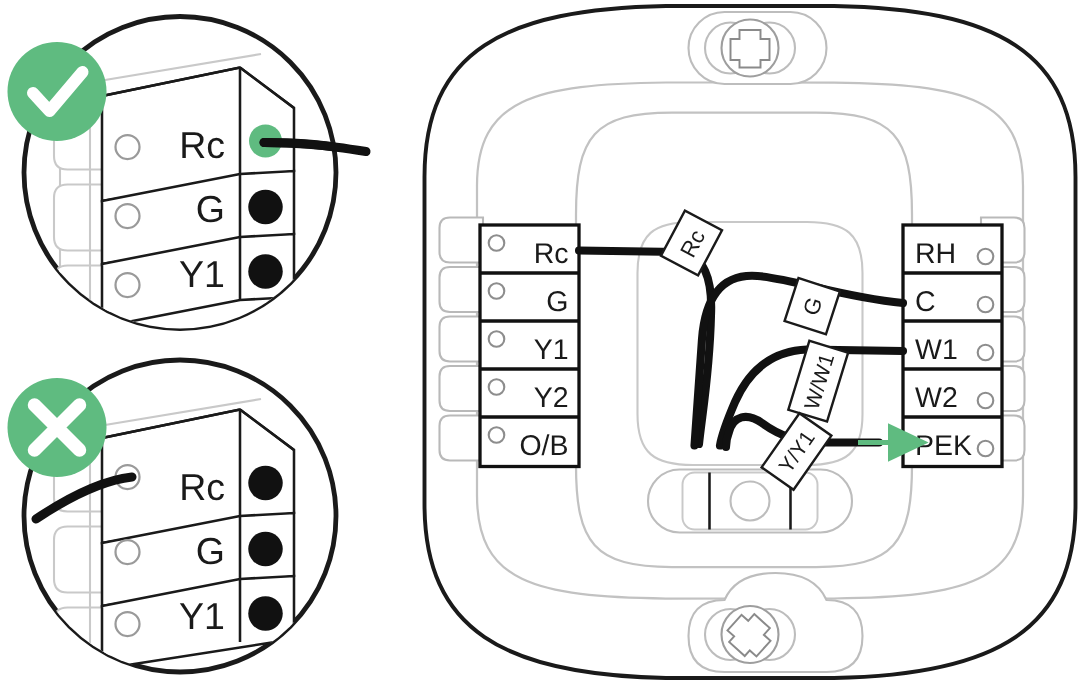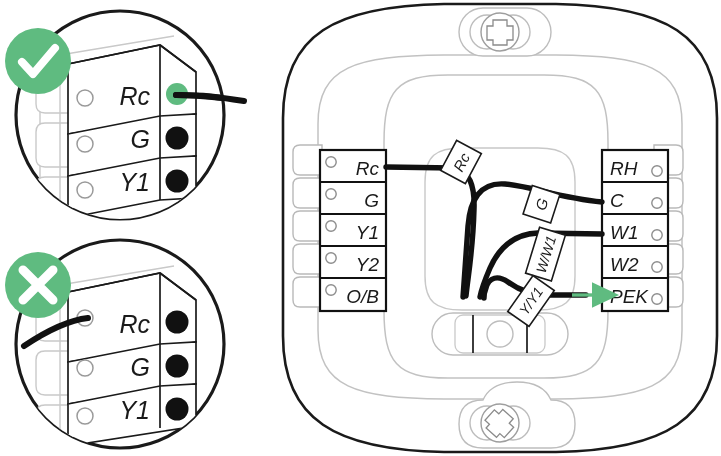--- a/index.html
+++ b/index.html
@@ -1,21 +1,21 @@
 <!DOCTYPE html>
 <html><head>
 <meta charset="utf-8">
 <title>Thermostat Wiring Diagram</title>
 <style>
   html,body{margin:0;padding:0;background:#ffffff;}
   body{
     width:721px;height:456px;overflow:hidden;position:relative;
     font-family:"Liberation Sans", sans-serif;
   }
-  #stage{position:absolute;left:0;top:0;width:721px;height:352px;font-style:italic;}
+  #stage{position:absolute;left:0;top:0;width:721px;height:352px;}
   svg{display:block;}
   .lbl{font-family:"Liberation Sans", sans-serif;fill:#1a1a1a;}
 </style>
 </head>
 <body>
 
 <div id="stage">
   <svg width="721" height="456" viewBox="0 0 721 456">
 
     <defs>

